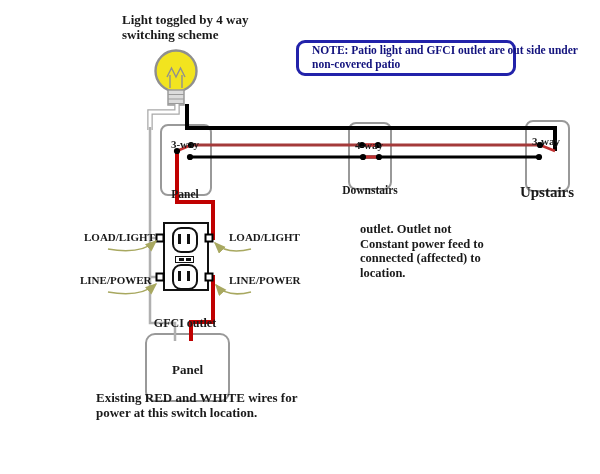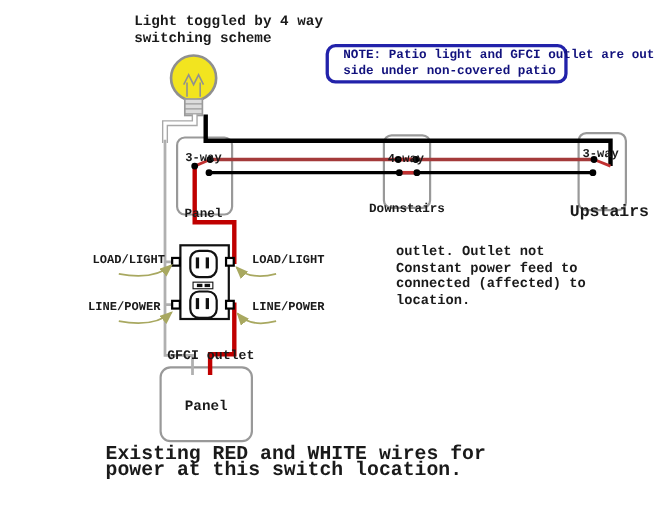--- a/index.html
+++ b/index.html
@@ -1,18 +1,18 @@
 <!DOCTYPE html>
 <html><head>
 <meta charset="utf-8">
 <style>
   html,body{margin:0;padding:0;background:#fff;}
   .canvas{
     position:relative;width:600px;height:474px;background:#ffffff;
-    font-family:Liberation Mono, monospace;font-weight:bold;color:#1A1A1A;
+    font-family:Liberation Serif, serif;font-weight:bold;color:#1A1A1A;
     overflow:hidden;
   }
   .lbl{position:absolute;z-index:3;white-space:nowrap;}
   .lbl .ln{display:block;}
   .box{position:absolute;z-index:1;background:#fff;border:2px solid #999;border-radius:8px;}
   .notebox{position:absolute;z-index:1;background:#fff;border:3px solid #2222AA;border-radius:9px;}
   .note-text{position:absolute;z-index:3;color:#12127D;font-size:11.5px;line-height:13.5px;}
   svg.overlay{position:absolute;left:0;top:0;z-index:2;pointer-events:none;}
   .center{text-align:center;margin-top:12px;}
   
@@ -137,18 +137,18 @@
 
   <div class="lbl center" style="left:145px;top:350px;width:85px;font-size:13px;">Panel</div>
 
   <div class="lbl" style="left:360px;top:222px;font-size:12.5px;line-height:14.5px;">
     <span class="ln">outlet. Outlet not</span>
     <span class="ln">Constant power feed to</span>
     <span class="ln">connected (affected) to</span>
     <span class="ln">location.</span>
   </div>
 
-  <div class="lbl" style="left:96px;top:406px;font-size:18px;line-height:15px;">
+  <div class="lbl" style="left:96px;top:390px;font-size:13px;line-height:15px;">
     <span class="ln">Existing RED and WHITE wires for</span>
     <span class="ln">power at this switch location.</span>
   </div>
 
 </div>
 
 </body></html>

